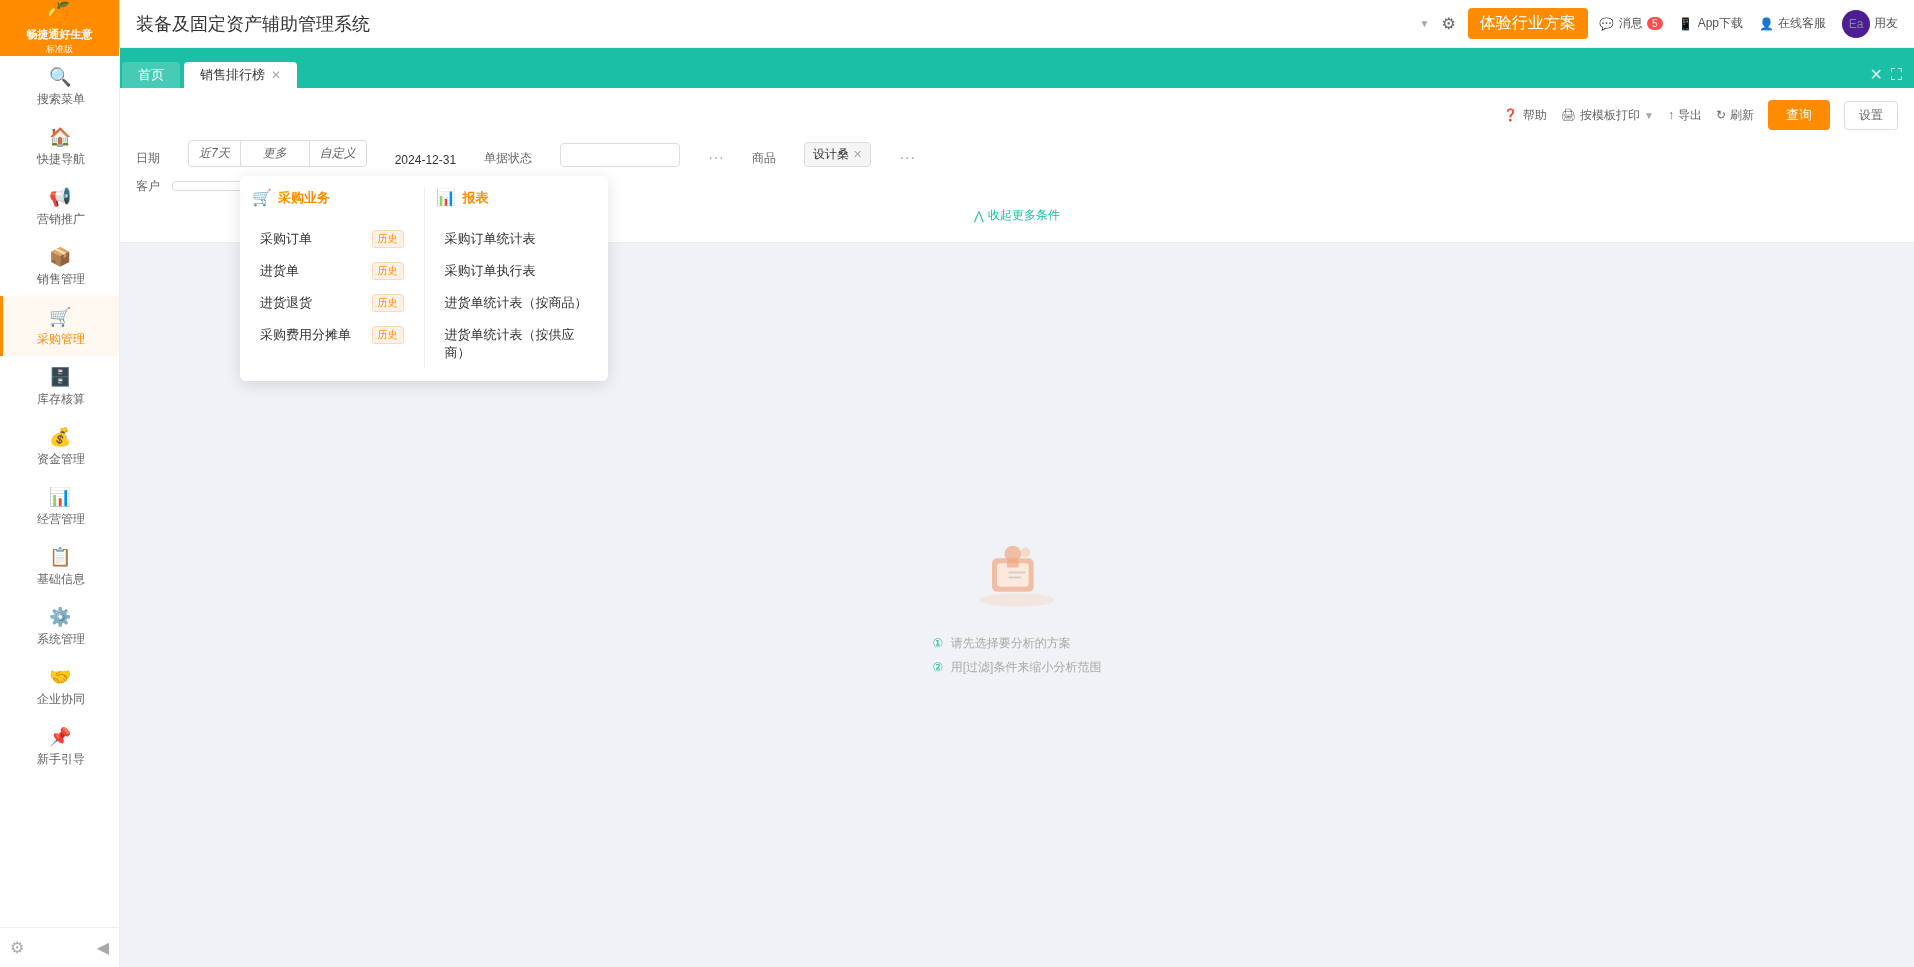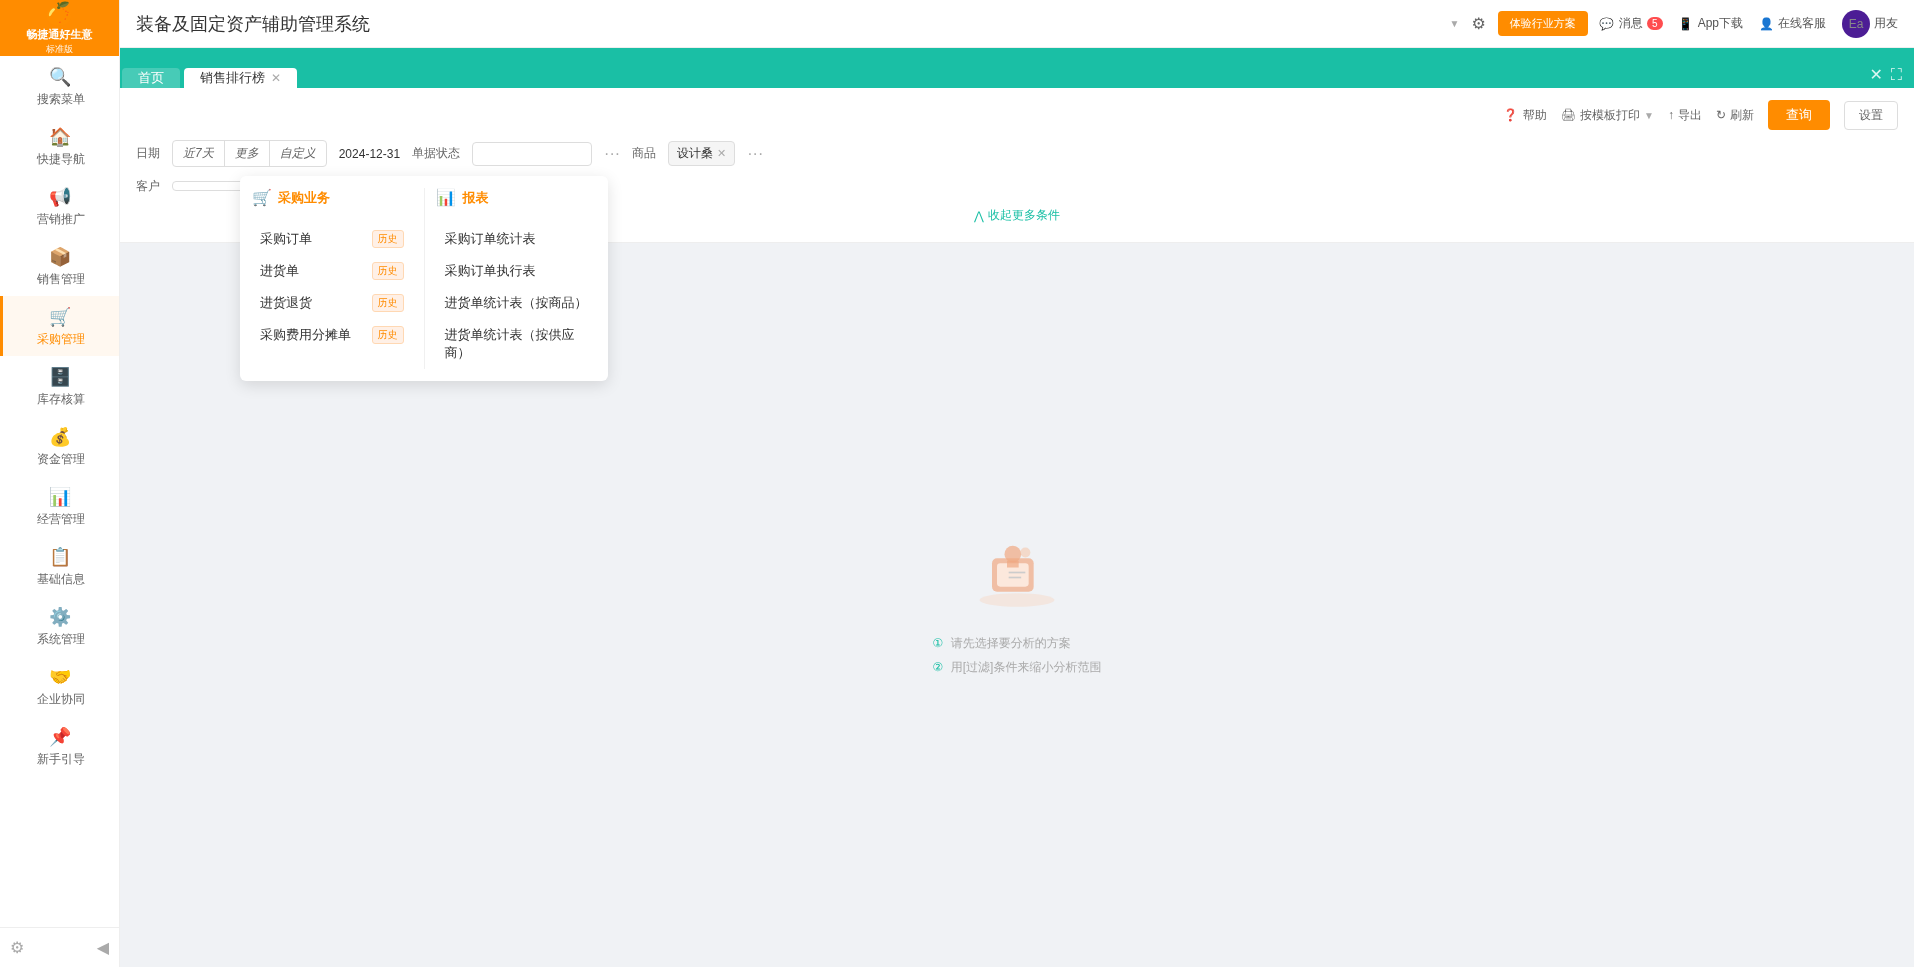--- a/index.html
+++ b/index.html
@@ -84,21 +84,21 @@
       color: #333;
       flex: 1;
     }
     .header-btn-orange {
       background: #ff8c00;
       color: #fff;
       border: none;
       border-radius: 4px;
       padding: 5px 12px;
       cursor: pointer;
-      font-size: 11px;
+      font-size: 16px;
       text-align: right;
     }
     .header-settings-icon { font-size: 16px; color: #666; cursor: pointer; }
     .header-right {
       display: flex;
       align-items: center;
       gap: 16px;
       font-size: 12px;
       color: #555;
     }
@@ -132,21 +132,21 @@
 
     
     .tab-bar {
       height: 40px;
       background: #1abfa5;
       display: flex;
       align-items: flex-end;
       padding: 0 0 0 0;
     }
     .tab-item {
-      height: 20px;
+      height: 26px;
       padding: 0 16px;
       display: flex;
       align-items: center;
       cursor: pointer;
       font-size: 13px;
       color: rgba(255,255,255,0.85);
       background: transparent;
       border-radius: 4px 4px 0 0;
       margin: 0 2px;
       gap: 6px;
@@ -439,25 +439,25 @@
           <span>导出</span>
         </div>
         <div class="toolbar-btn">
           <span>↻</span>
           <span>刷新</span>
         </div>
         <button class="query-btn">查询</button>
         <button class="set-btn">设置</button>
       </div>
 
-      <div style="display:flex; align-items:center; gap:12px; margin-bottom:10px; flex-wrap:wrap;">
+      <div style="display:flex; align-items:flex-end; gap:28px; margin-bottom:10px; flex-wrap:wrap;">
         <span class="filter-label">日期</span>
         <div style="display:flex;align-items:center;border:1px solid #ddd;border-radius:4px;overflow:hidden;font-style:italic;">
           <span style="padding:4px 10px;font-size:12px;color:#666;cursor:pointer;">近7天</span>
-          <span style="padding:4px 10px;font-size:12px;color:#666;cursor:pointer;border-left:1px solid #ddd;">更多</span>
+          <span style="padding:4px 22px;font-size:12px;color:#666;cursor:pointer;border-left:1px solid #ddd;">更多</span>
           <span style="padding:4px 10px;font-size:12px;color:#666;cursor:pointer;border-left:1px solid #ddd;">自定义</span>
         </div>
         <span style="font-size:12px;color:#333;">2024-12-31</span>
 
         <span class="filter-label">单据状态</span>
         <div style="position:relative;display:inline-block;">
           <select class="filter-select" style="min-width:120px;">
             <option></option>
           </select>
         </div>

